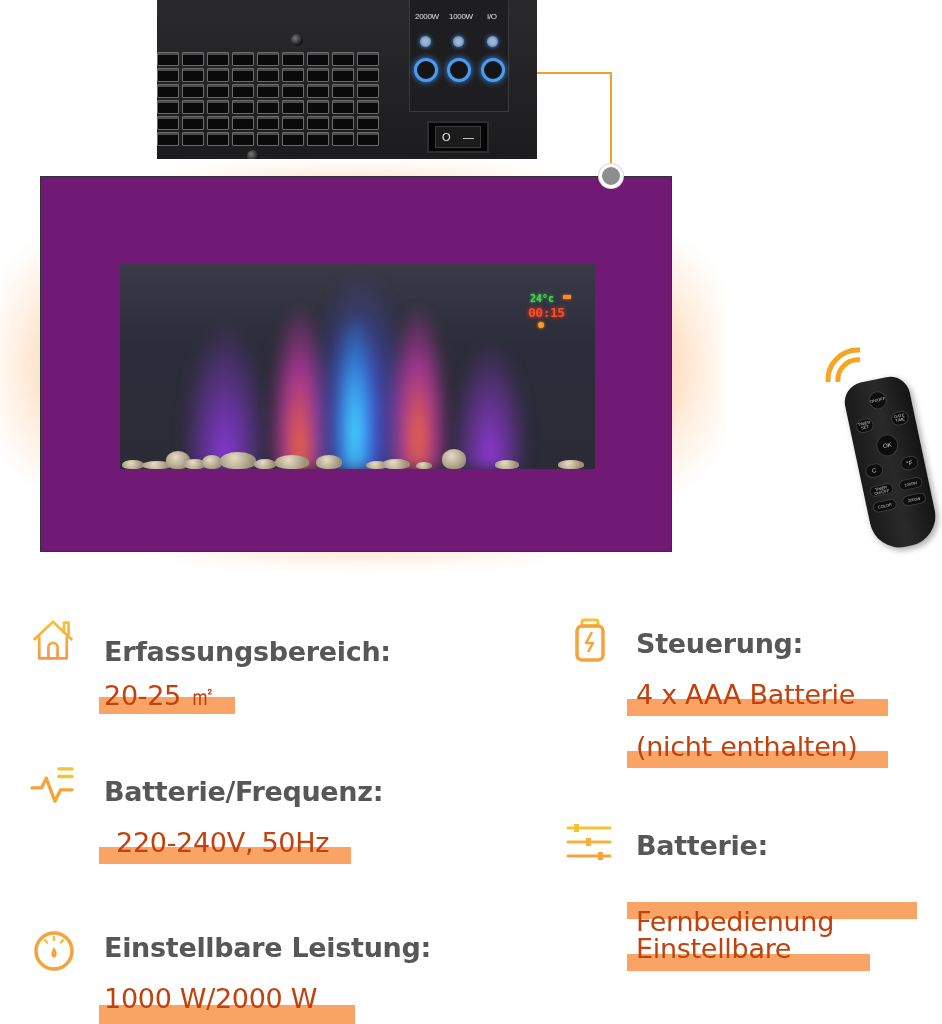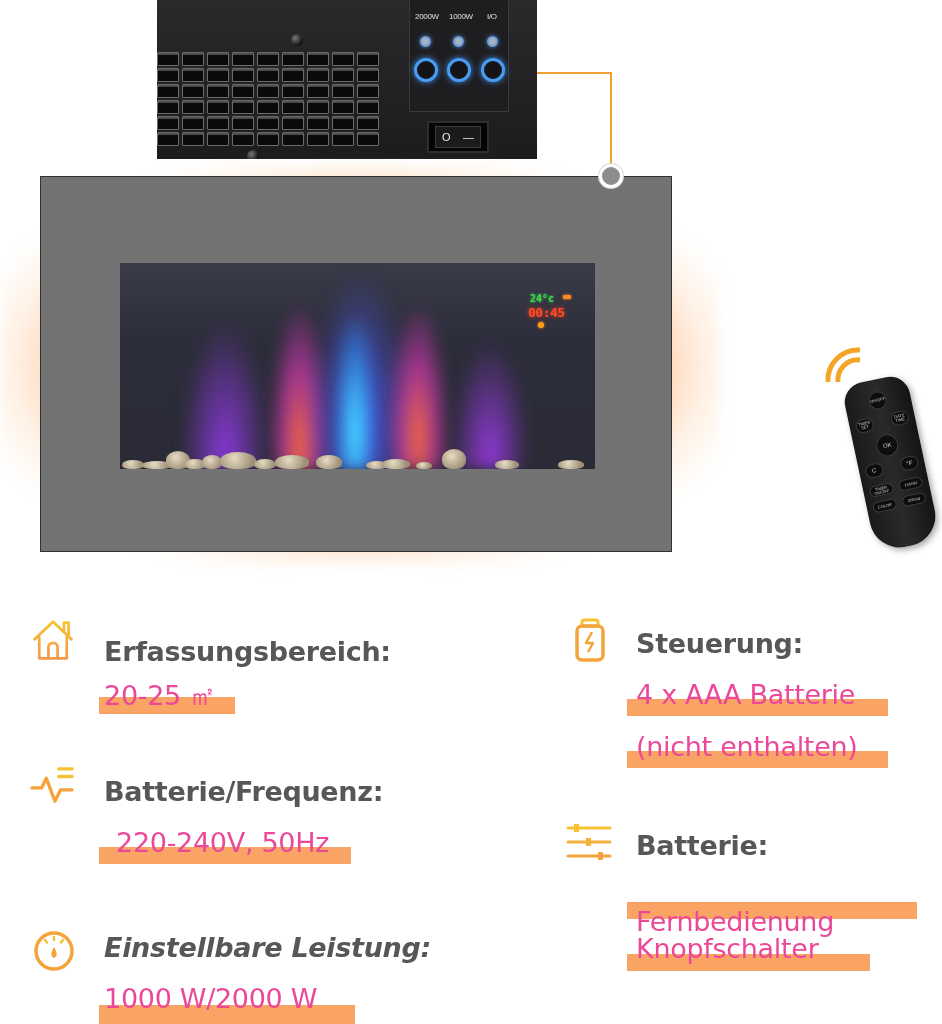--- a/index.html
+++ b/index.html
@@ -40,21 +40,21 @@
   .conn-dot { position: absolute; left: 599px; top: 164px; width: 24px; height: 24px; border-radius: 50%; background: #8d8d8d; border: 3px solid #ffffff; box-shadow: 0 0 0 1px #d8d8d8; z-index: 5; }
 
   
   .glow {
     position: absolute; left: 0; top: 165px; width: 720px; height: 400px;
     background: radial-gradient(ellipse at 50% 50%, rgba(255,160,90,0.55) 55%, rgba(255,200,150,0.25) 68%, rgba(255,255,255,0) 78%);
     filter: blur(6px);
   }
   .fireplace {
     position: absolute; left: 40px; top: 176px; width: 632px; height: 376px;
-    background: #737373; border: 1px solid #2d3432;
+    background: #701a75; border: 1px solid #2d3432;
   }
   .screen {
     position: absolute; left: 79px; top: 86px; width: 475px; height: 206px; overflow: hidden;
     background: linear-gradient(180deg, #3a3a48 0%, #2c2d3a 40%, #2a2b36 100%);
   }
   .flame { position: absolute; bottom: 0; border-radius: 50% 50% 20% 20%; filter: blur(7px); }
   .pebbles { position: absolute; left: 0; bottom: 0; width: 100%; height: 22px; }
   .pebble { position: absolute; bottom: 0; border-radius: 50% 50% 40% 40%; background: radial-gradient(circle at 40% 35%, #e6dcc3, #9d9078 75%); }
   .display { position: absolute; left: 410px; top: 30px; width: 50px; height: 40px; }
   .temp { position: absolute; left: 0; top: 0; color: #3edc4b; font-family: "DejaVu Sans Mono", monospace; font-size: 10px; font-weight: bold; text-shadow: 0 0 3px #3edc4b; }
@@ -69,21 +69,21 @@
     background: linear-gradient(90deg, #1a1a1a, #2a2a2a 50%, #141414);
     border-radius: 20px 20px 30px 30px; transform: rotate(-12deg); transform-origin: 50% 50%;
     box-shadow: 2px 3px 6px rgba(0,0,0,0.35);
   }
   .rbtn { position: absolute; background: #0d0d0d; border: 1px solid #3a3a3a; border-radius: 8px; color: #cfcfcf; font-size: 4px; display: flex; align-items: center; justify-content: center; text-align: center; line-height: 1; }
 
   
   .spec { position: absolute; }
   .spec .icon { position: absolute; }
   .spec-title { position: absolute; font-family: "DejaVu Sans", sans-serif; font-weight: bold; font-size: 27px; color: #575757; white-space: nowrap; letter-spacing: -0.3px; }
-  .spec-val { position: absolute; font-family: "DejaVu Sans", sans-serif; font-size: 27px; color: #ec4899; white-space: nowrap; letter-spacing: -0.3px; z-index: 2; }
+  .spec-val { position: absolute; font-family: "DejaVu Sans", sans-serif; font-size: 27px; color: #c2410c; white-space: nowrap; letter-spacing: -0.3px; z-index: 2; }
   .hl { position: absolute; height: 17px; background: #f9a465; z-index: 1; }
 </style>
 </head>
 <body>
 
 <div class="detail">
   <div class="grille">
     <span></span>
       <span></span>
       <span></span>
@@ -172,21 +172,21 @@
     <div class="flame" style="left:60px; width:90px; height:150px; background: radial-gradient(ellipse at 50% 90%, rgba(160,60,255,0.8), rgba(90,40,220,0) 70%);"></div>
     <div class="flame" style="left:150px; width:60px; height:160px; background: radial-gradient(ellipse at 50% 85%, rgba(255,110,60,0.95), rgba(240,60,200,0.6) 40%, rgba(120,50,255,0) 75%);"></div>
     <div class="flame" style="left:185px; width:110px; height:200px; background: radial-gradient(ellipse at 50% 80%, rgba(80,90,255,0.9), rgba(80,60,240,0) 70%);"></div>
     <div class="flame" style="left:215px; width:40px; height:150px; background: radial-gradient(ellipse at 50% 75%, rgba(70,230,255,1), rgba(40,160,255,0.5) 50%, rgba(40,100,255,0) 80%);"></div>
     <div class="flame" style="left:268px; width:60px; height:160px; background: radial-gradient(ellipse at 50% 80%, rgba(255,110,60,0.95), rgba(240,60,200,0.6) 40%, rgba(120,50,255,0) 75%);"></div>
     <div class="flame" style="left:330px; width:80px; height:130px; background: radial-gradient(ellipse at 50% 90%, rgba(170,60,255,0.8), rgba(90,40,220,0) 70%);"></div>
 
     <div class="display">
       <span class="temp">24°c</span>
       <span class="ind"></span>
-      <span class="timer">00:45</span>
+      <span class="timer">00:15</span>
       <span class="tdot"></span>
     </div>
 
     <div class="pebbles">
       <div class="pebble" style="left:2px; width:22px; height:9px;"></div>
       <div class="pebble" style="left:22px; width:30px; height:8px;"></div>
       <div class="pebble" style="left:46px; width:24px; height:18px;"></div>
       <div class="pebble" style="left:64px; width:22px; height:10px;"></div>
       <div class="pebble" style="left:82px; width:20px; height:14px;"></div>
       <div class="pebble" style="left:100px; width:36px; height:17px;"></div>
@@ -244,21 +244,21 @@
   <div class="hl" style="left:99px; top:847px; width:252px;"></div>
   <span class="spec-val" style="left:104px; top:827px;margin-left:12px;">220-240V, 50Hz</span>
 </div>
 
 <div class="spec" style="left:0; top:0;">
   <svg class="icon" viewBox="0 0 44 44" style="left:32px; top:929px; width:44px; height:44px;">
     <circle cx="22" cy="22" r="18" fill="none" stroke="#f4a43a" stroke-width="3.5"></circle>
     <path d="M22 8 V11 M13 11 L15 13.5 M31 11 L29 13.5" stroke="#f7c232" stroke-width="2.5" stroke-linecap="round"></path>
     <path d="M22 18 C25 23 26 27 22 29 C18 27 19 23 22 18 Z" fill="#f4a43a"></path>
   </svg>
-  <span class="spec-title" style="left:104px; top:932px;font-style:italic;">Einstellbare Leistung:</span>
+  <span class="spec-title" style="left:104px; top:932px;">Einstellbare Leistung:</span>
   <div class="hl" style="left:99px; top:1005px; width:256px; height:19px;"></div>
   <span class="spec-val" style="left:104px; top:983px;">1000 W/2000 W</span>
 </div>
 
 <div class="spec" style="left:0; top:0;">
   <svg class="icon" viewBox="0 0 32 46" style="left:574px; top:618px; width:32px; height:46px;">
     <rect x="8" y="2" width="16" height="6" rx="2" fill="none" stroke="#f7c232" stroke-width="3"></rect>
     <rect x="3" y="8" width="26" height="34" rx="5" fill="none" stroke="#f4a43a" stroke-width="3.5"></rect>
     <path d="M18 14 L12 25 H19 L14 34" fill="none" stroke="#f4a43a" stroke-width="2.5" stroke-linejoin="round"></path>
   </svg>
@@ -275,14 +275,14 @@
     <rect x="8" y="0" width="5" height="8" fill="#f7c232"></rect>
     <path d="M2 18 H44" stroke="#f4b23c" stroke-width="3" stroke-linecap="round"></path>
     <rect x="20" y="14" width="5" height="8" fill="#f4b23c"></rect>
     <path d="M2 32 H44" stroke="#f4a43a" stroke-width="3" stroke-linecap="round"></path>
     <rect x="32" y="28" width="5" height="8" fill="#f4a43a"></rect>
   </svg>
   <span class="spec-title" style="left:636px; top:830px;">Batterie:</span>
   <div class="hl" style="left:627px; top:902px; width:290px;"></div>
   <span class="spec-val" style="left:636px; top:881px;margin-top:25px;">Fernbedienung</span>
   <div class="hl" style="left:627px; top:954px; width:243px;"></div>
-  <span class="spec-val" style="left:636px; top:933px;">Knopfschalter</span>
+  <span class="spec-val" style="left:636px; top:933px;">Einstellbare</span>
 </div>
 
 </body></html>

